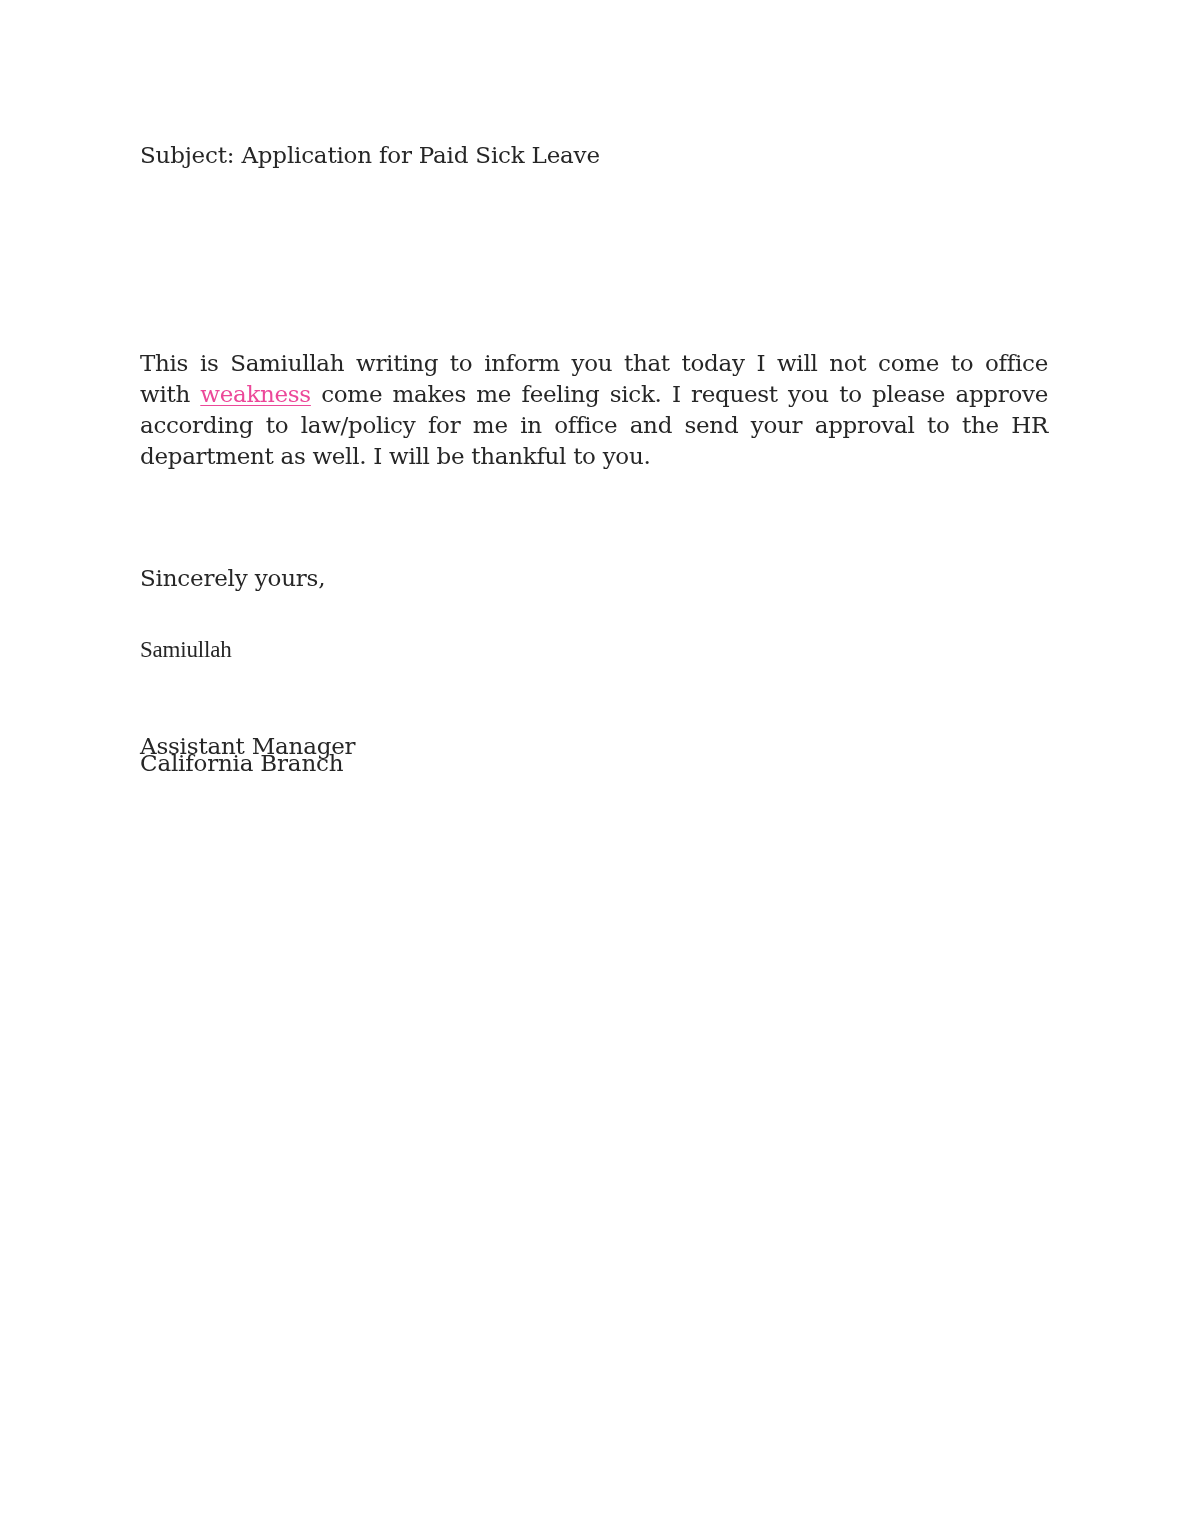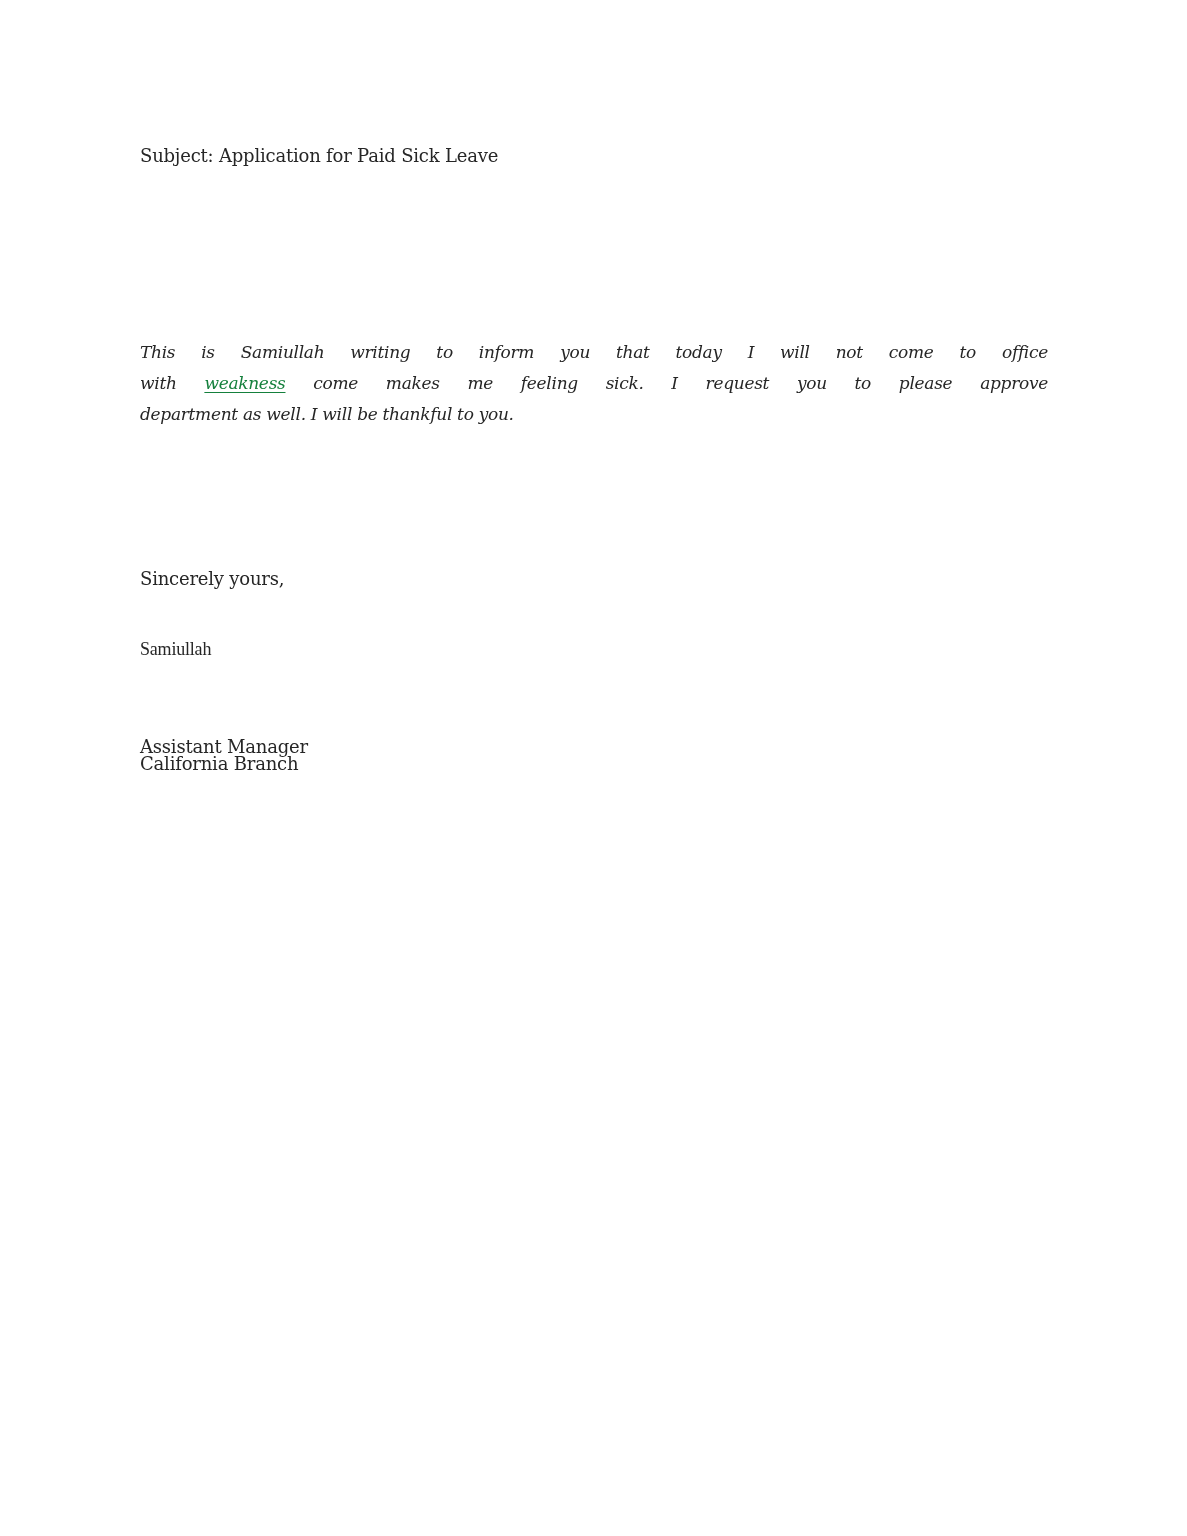--- a/index.html
+++ b/index.html
@@ -19,50 +19,49 @@
       position: absolute;
       left: 0;
       top: 0;
       width: 1187px;
       height: 1536px;
       background: #ffffff;
     }
     .line {
       position: absolute;
       left: 140px;
-      font-size: 18px;
+      font-size: 23px;
       line-height: 31px;
       white-space: nowrap;
       letter-spacing: -0.2px;
     }
     .subject { top: 140px; }
     .salutation { top: 266px; }
     .body-para {
       position: absolute;
       left: 140px;
-      top: 337px;
+      top: 348px;
       width: 908px;
-      font-size: 17px;
+      font-size: 23px;
       line-height: 31px;
       letter-spacing: -0.3px;
-      font-style: italic;
     }
     .body-para .bl {
       display: block;
       text-align: justify;
       text-align-last: justify;
       white-space: nowrap;
       height: 31px;
       overflow: visible;
     }
     .body-para .bl.last {
       text-align-last: left;
     }
     .link {
-      color: #15803d;
+      color: #ec4899;
       text-decoration: underline;
       text-decoration-thickness: 1px;
       text-underline-offset: 3px;
       cursor: pointer;
     }
     .closing { top: 563px; }
     .name { top: 634px; font-family: Liberation Serif, serif; }
     .title { top: 731px; }
     .branch { top: 748px; }
   </style>
@@ -70,20 +69,21 @@
 <body>
 
 <div class="page">
 
   <div class="line subject">Subject: Application for Paid Sick Leave</div>
 
 
   <div class="body-para">
     <span class="bl">This is Samiullah writing to inform you that today I will not come to office</span>
     <span class="bl"><span>with </span><a class="link">weakness</a><span> come makes me feeling sick. I request you to please approve</span></span>
+    <span class="bl">according to law/policy for me in office and send your approval to the HR</span>
     <span class="bl last">department as well. I will be thankful to you.</span>
   </div>
 
   <div class="line closing">Sincerely yours,</div>
 
   <div class="line name">Samiullah</div>
 
   <div class="line title">Assistant Manager</div>
 
   <div class="line branch">California Branch</div>

